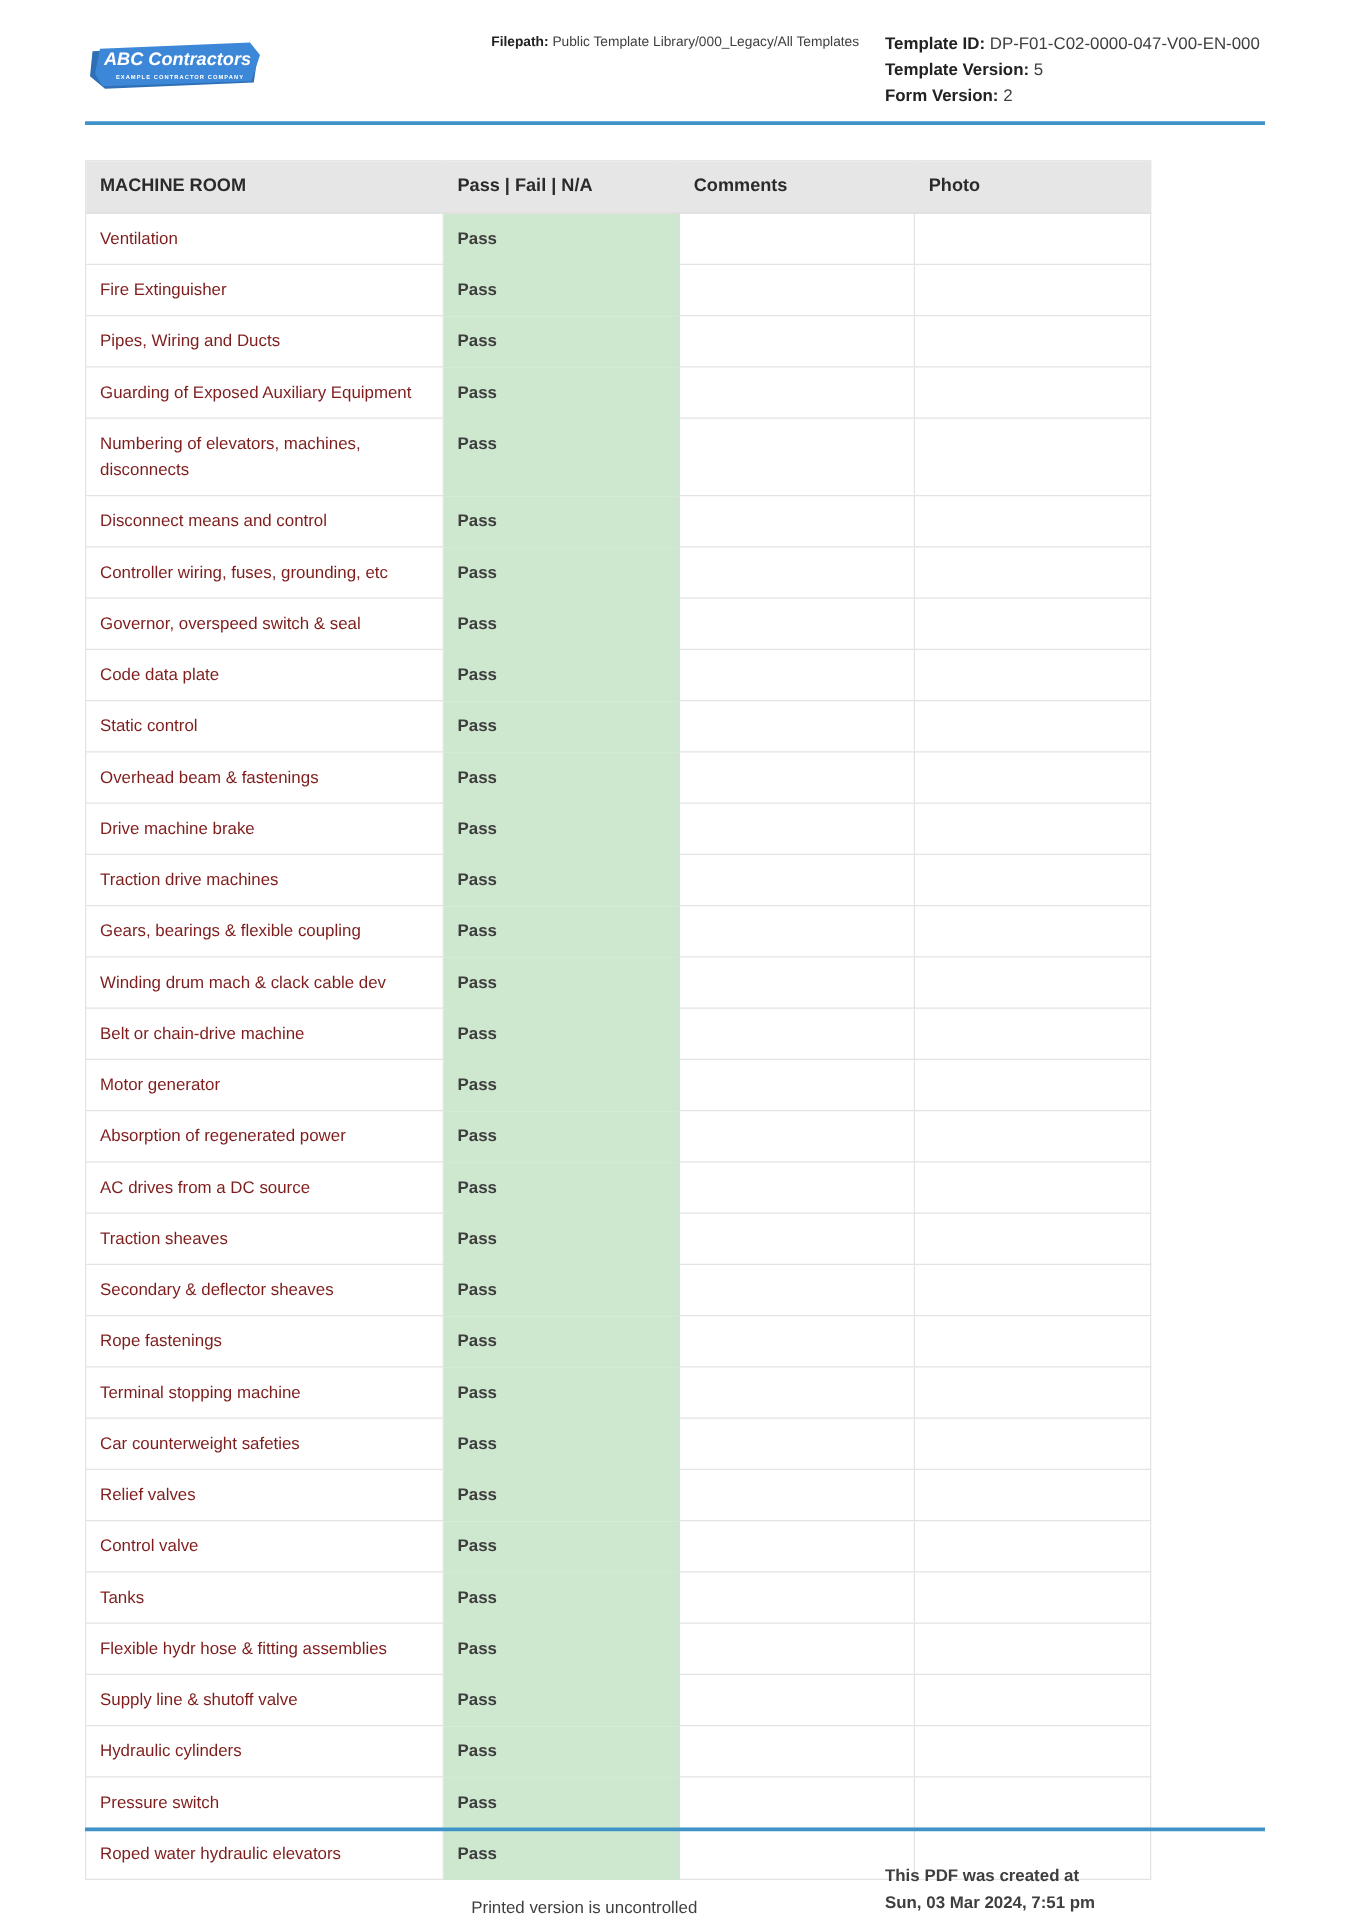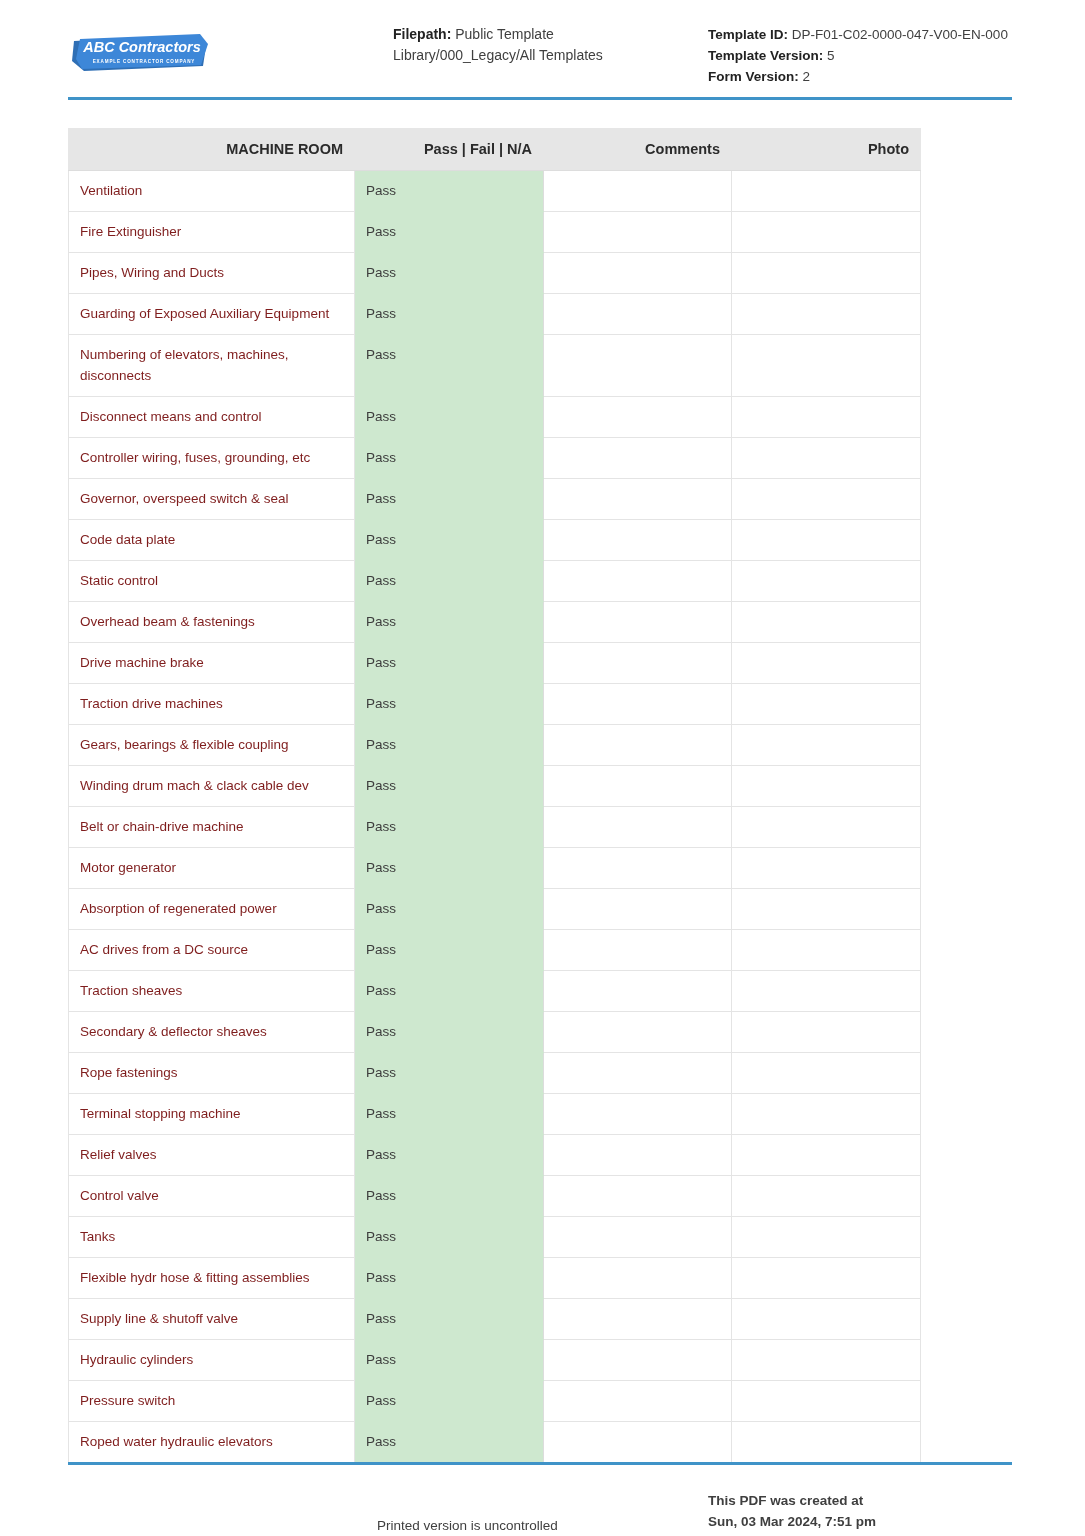--- a/index.html
+++ b/index.html
@@ -37,21 +37,21 @@
     width: 136px;
     height: 42px;
   }
   .logo svg { display: block; }
 
   .hdr-col-filepath {
     position: absolute;
     left: 325px;
     top: 8px;
     width: 300px;
-    font-size: 14px;
+    font-size: 11px;
     line-height: 21px;
     color: #3f3f3f;
   }
   .hdr-col-template {
     position: absolute;
     left: 640px;
     top: 8px;
     width: 310px;
     font-size: 13.5px;
     line-height: 21px;
@@ -85,21 +85,21 @@
   table.checklist col.c-item  { width: 286px; }
   table.checklist col.c-pass  { width: 189px; }
   table.checklist col.c-comm  { width: 188px; }
   table.checklist col.c-photo { width: 189px; }
 
   table.checklist thead th {
     background: #e6e6e6;
     font-size: 14.5px;
     font-weight: bold;
     color: #2b2b2b;
-    text-align: right;
+    text-align: left;
     padding: 12px 11px 13px 11px;
     border: 1px solid #e6e6e6;
     border-bottom: 1px solid #dddddd;
     vertical-align: middle;
     height: 14px;
   }
   table.checklist tbody td {
     font-size: 13.5px;
     color: #3d3d3d;
     text-align: left;
@@ -111,20 +111,21 @@
   }
   table.checklist tbody td.item {
     color: #7f1d1d;
   }
   table.checklist tbody td.result {
     background: #cee8cf;
     border-left: 1px solid #dcdcdc;
     border-right: 1px solid #dcdcdc;
     border-top: 1px solid #cee8cf;
     border-bottom: 1px solid #cee8cf;
+    font-weight: bold;
   }
   table.checklist tbody td.blank {
     background: #ffffff;
   }
 
   
   .footer-rule {
     position: absolute;
     left: 68px;
     top: 1462px;
@@ -347,20 +348,26 @@
             <td class="blank"></td>
             <td class="blank"></td>
           </tr>
           <tr>
             <td class="item">Terminal stopping machine</td>
             <td class="result">Pass</td>
             <td class="blank"></td>
             <td class="blank"></td>
           </tr>
           <tr>
+            <td class="item">Car counterweight safeties</td>
+            <td class="result">Pass</td>
+            <td class="blank"></td>
+            <td class="blank"></td>
+          </tr>
+          <tr>
             <td class="item">Relief valves</td>
             <td class="result">Pass</td>
             <td class="blank"></td>
             <td class="blank"></td>
           </tr>
           <tr>
             <td class="item">Control valve</td>
             <td class="result">Pass</td>
             <td class="blank"></td>
             <td class="blank"></td>

